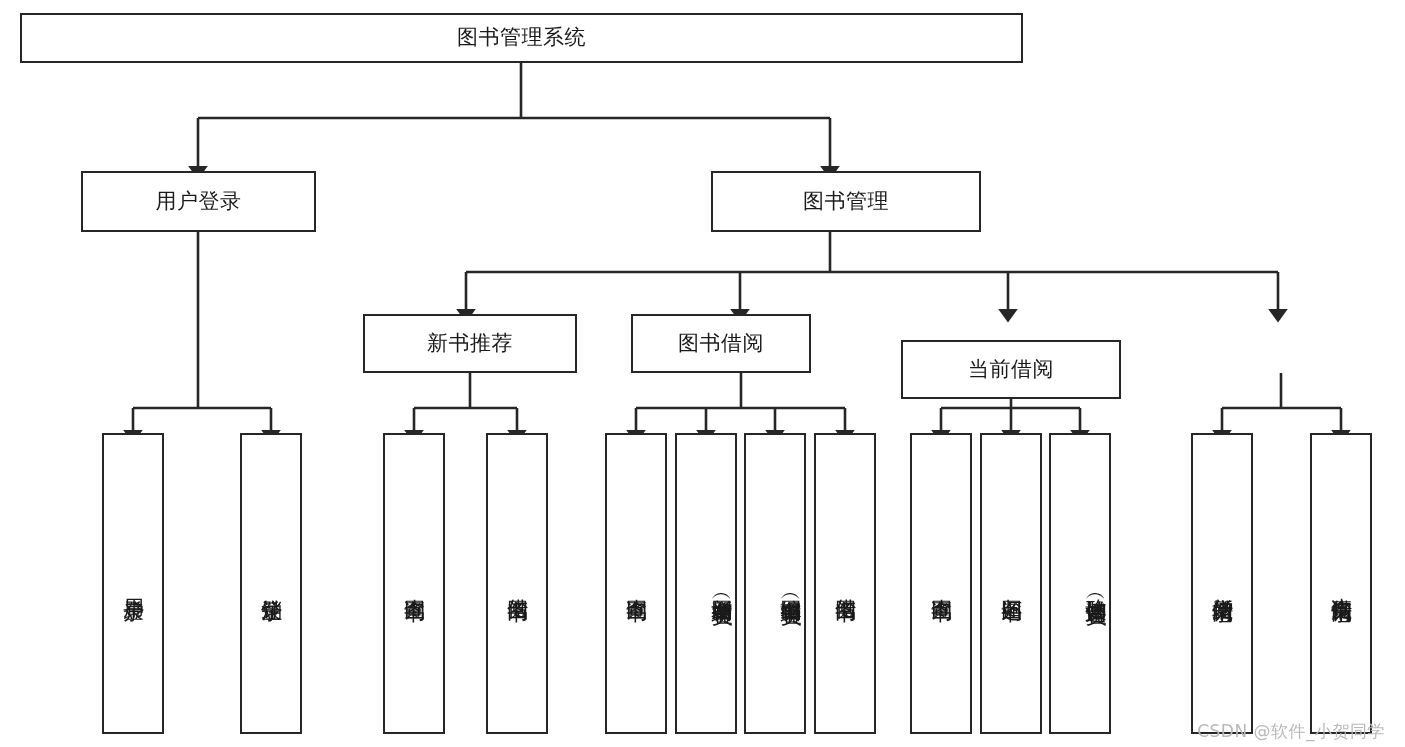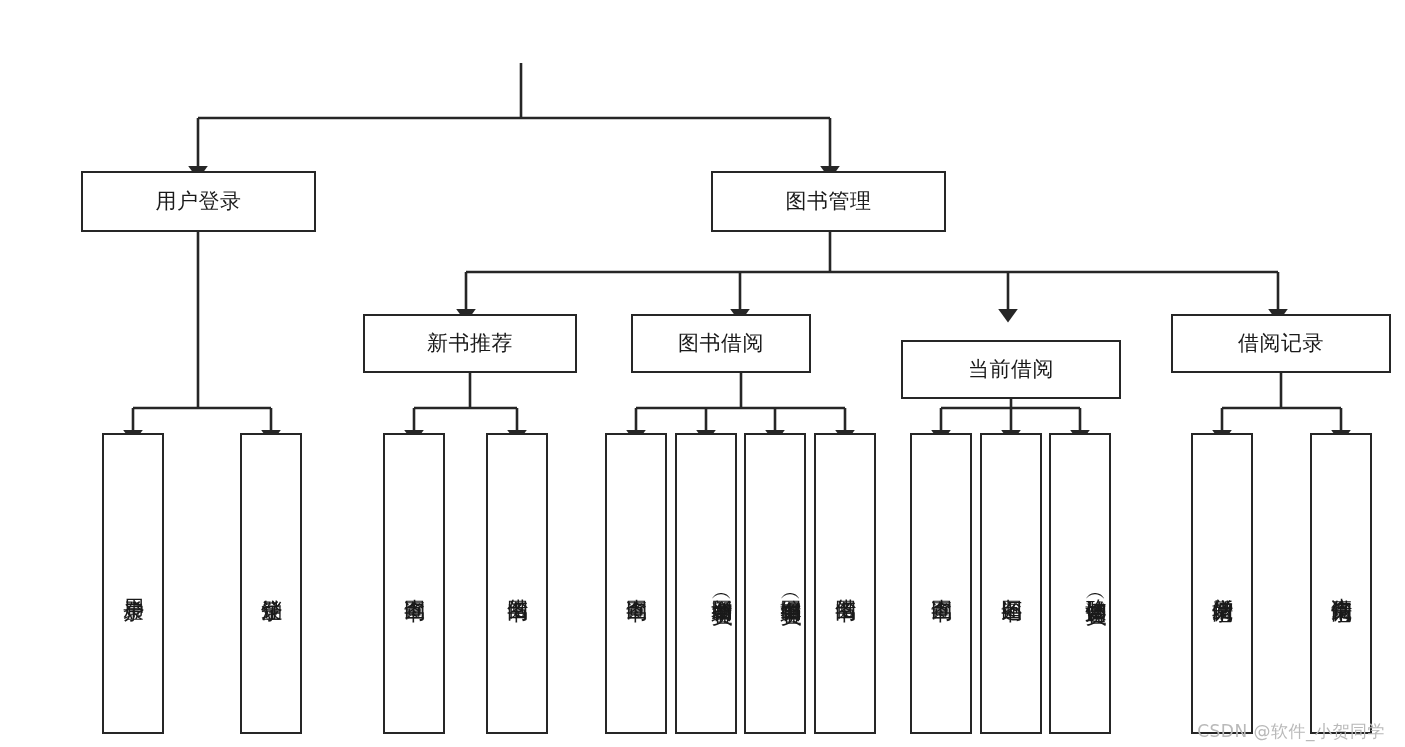--- a/index.html
+++ b/index.html
@@ -126,32 +126,32 @@
       <path d="M1011,408 L1011,433" marker-end="url(#arrow)"></path>
       <path d="M1080,408 L1080,433" marker-end="url(#arrow)"></path>
 
       <path d="M1281,373 L1281,408"></path>
       <path d="M1222,408 L1341,408"></path>
       <path d="M1222,408 L1222,433" marker-end="url(#arrow)"></path>
       <path d="M1341,408 L1341,433" marker-end="url(#arrow)"></path>
     </g>
   </svg>
 
+  <div class="node node-h node-root" style="left:20px; top:13px; width:1003px; height:50px;">图书管理系统</div>
 
   <div class="node node-h" style="left:81px; top:171px; width:235px; height:61px;">用户登录</div>
 
-  <div class="node node-h" style="left:711px; top:171px; width:235px; height:61px;">图书管理</div>
+  <div class="node node-h" style="left:711px; top:171px; width:270px; height:61px;">图书管理</div>
 
   <div class="node node-h" style="left:363px; top:314px; width:214px; height:59px;">新书推荐</div>
 
   <div class="node node-h" style="left:631px; top:314px; width:180px; height:59px;">图书借阅</div>
 
   <div class="node node-h" style="left:901px; top:314px; width:220px; height:59px;margin-top:26px;">当前借阅</div>
 
-  <div class="node node-h" style="left:1171px; top:314px; width:220px; height:59px;">借阅记录</div>
 
   <div class="node node-v centered" style="left:102px; top:433px; width:62px; height:301px;">用户登录</div>
 
   <div class="node node-v centered" style="left:240px; top:433px; width:62px; height:301px;">注销登录</div>
 
   <div class="node node-v centered" style="left:383px; top:433px; width:62px; height:301px;">查询图书</div>
 
   <div class="node node-v centered" style="left:486px; top:433px; width:62px; height:301px;">借阅图书</div>
 
   <div class="node node-v centered" style="left:605px; top:433px; width:62px; height:301px;">查询图书</div>

